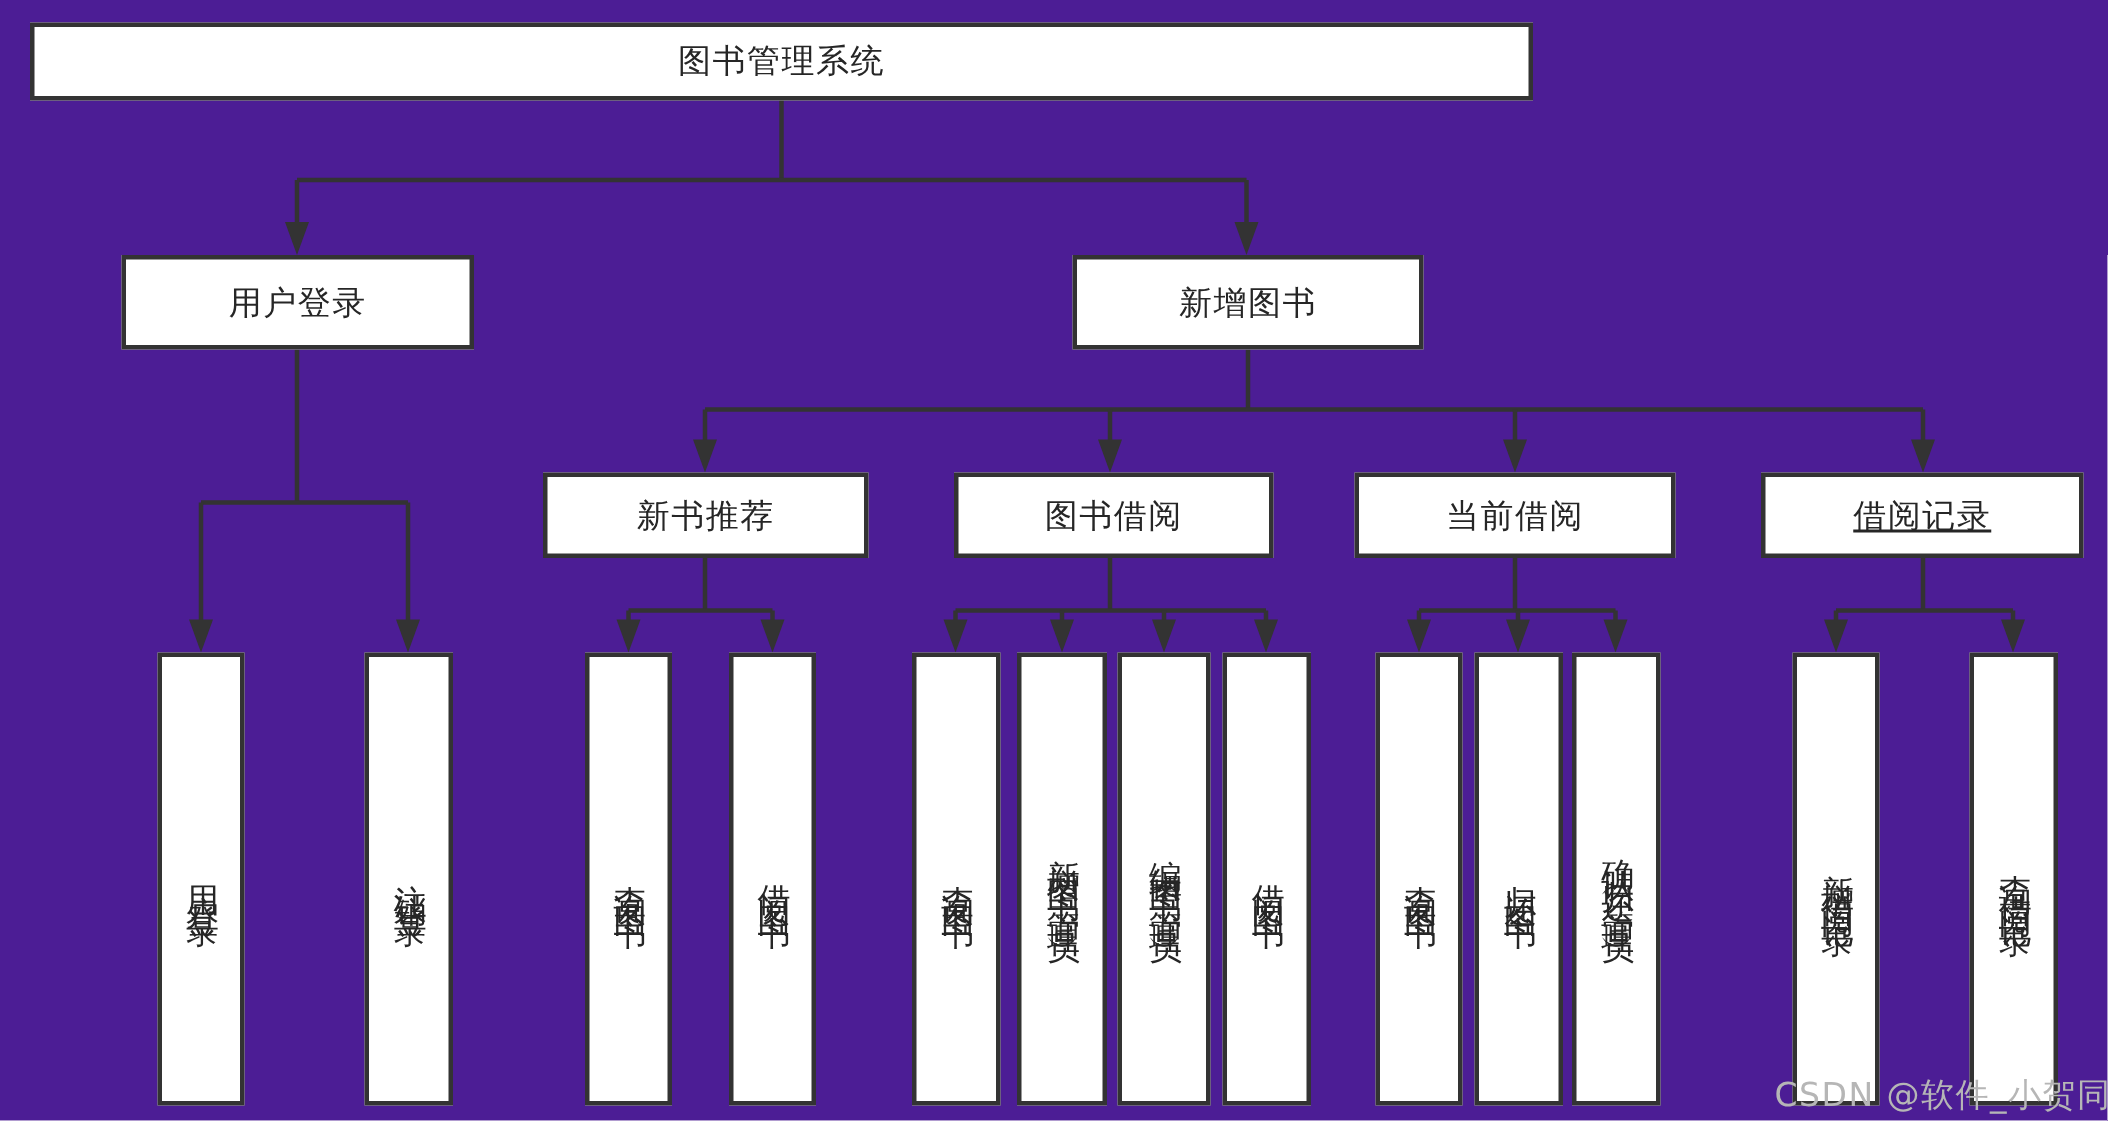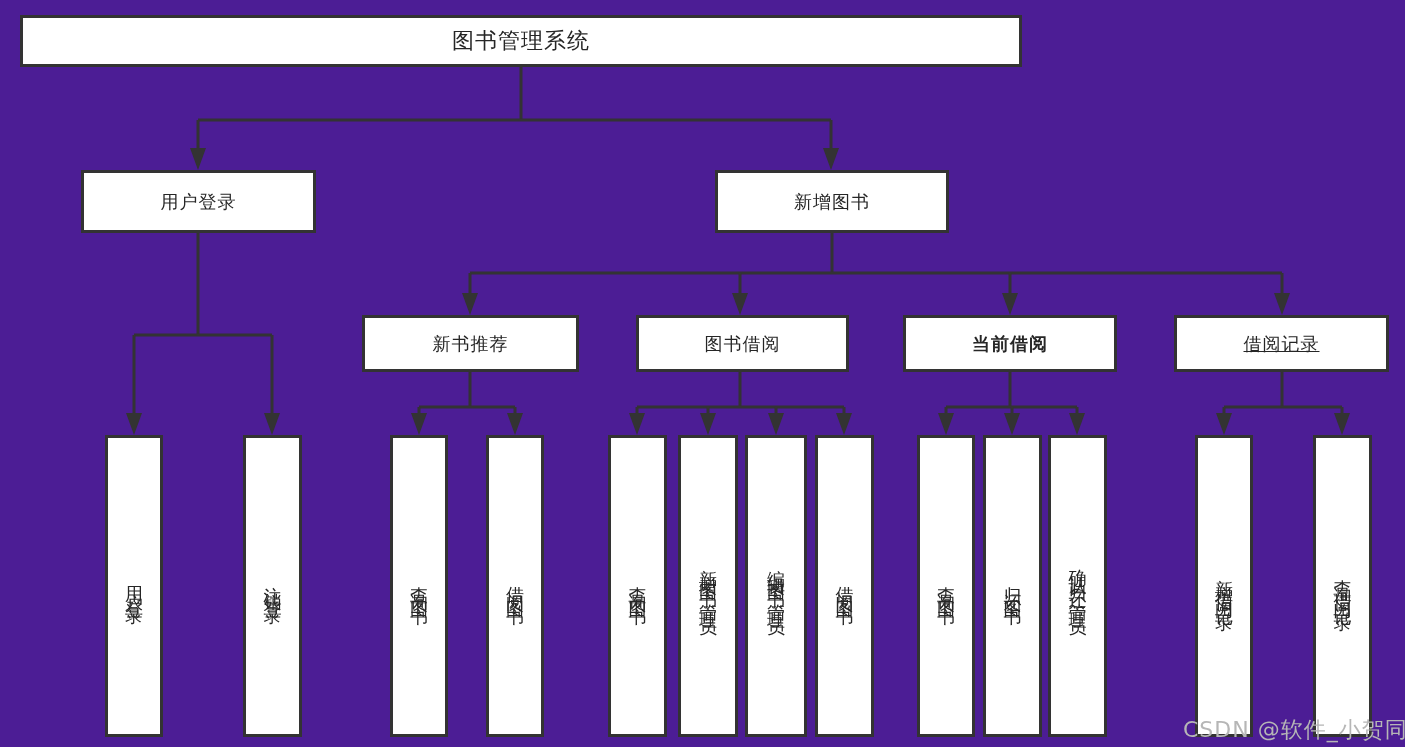--- a/index.html
+++ b/index.html
@@ -22,21 +22,21 @@
   }
   .node {
     position: absolute;
     box-sizing: border-box;
     border: 3px solid #333333;
     background: #ffffff;
     display: flex;
     align-items: center;
     justify-content: center;
     color: #262626;
-    font-size: 18px;
+    font-size: 22px;
     letter-spacing: 1px;
     white-space: nowrap;
     z-index: 2;
   }
   .node.root { font-size: 22px; }
   .vnode {
     writing-mode: vertical-rl;
     text-orientation: mixed;
     letter-spacing: 7px;
     white-space: normal;
@@ -131,21 +131,21 @@
     </g>
   </svg>
 
   <div class="node root" style="left:20px; top:15px; width:1002px; height:52px;">图书管理系统</div>
 
   <div class="node" style="left:81px; top:170px; width:235px; height:63px;">用户登录</div>
   <div class="node" style="left:715px; top:170px; width:234px; height:63px;">新增图书</div>
 
   <div class="node" style="left:362px; top:315px; width:217px; height:57px;">新书推荐</div>
   <div class="node" style="left:636px; top:315px; width:213px; height:57px;">图书借阅</div>
-  <div class="node" style="left:903px; top:315px; width:214px; height:57px;font-weight:bold;">当前借阅</div>
+  <div class="node" style="left:903px; top:315px; width:214px; height:57px;">当前借阅</div>
   <div class="node" style="left:1174px; top:315px; width:215px; height:57px;text-decoration:underline;">借阅记录</div>
 
   <div class="node vnode" style="left:105px; top:435px; width:58px; height:302px;">用户登录</div>
   <div class="node vnode" style="left:243px; top:435px; width:59px; height:302px;">注销登录</div>
 
   <div class="node vnode" style="left:390px; top:435px; width:58px; height:302px;">查询图书</div>
   <div class="node vnode" style="left:486px; top:435px; width:58px; height:302px;">借阅图书</div>
 
   <div class="node vnode" style="left:608px; top:435px; width:59px; height:302px;">查询图书</div>
   <div class="node vnode" style="left:678px; top:435px; width:60px; height:302px;">新增图书（管理员）</div>

